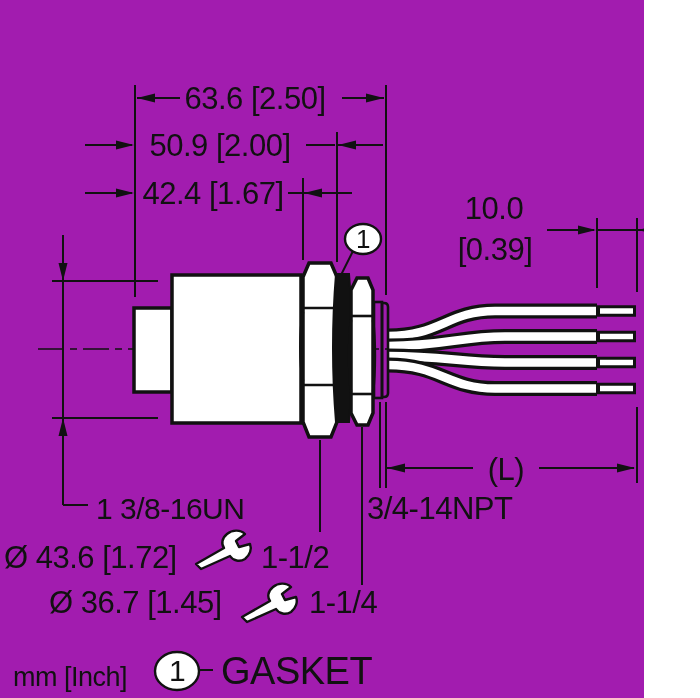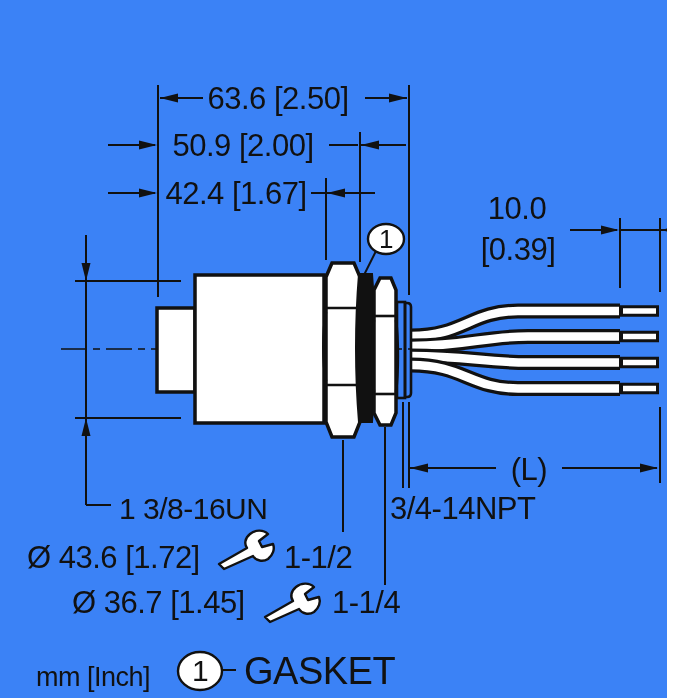--- a/index.html
+++ b/index.html
@@ -1,17 +1,17 @@
 <!DOCTYPE html>
 <html style="--line: #111111;"><head>
 <meta charset="utf-8">
 <style>
   :root { --line:#111111; }
   html,body { margin:0; padding:0; background:#ffffff; }
-  .stage { width:644px; height:698px; background:#3b82f6; position:relative; overflow:hidden;padding-left:23px; }
+  .stage { width:644px; height:698px; background:#a21caf; position:relative; overflow:hidden; }
   svg { display:block; }
   .t   { font-family:"Liberation Sans", sans-serif; fill:var(--line); letter-spacing:-0.5px; }
   .ln  { stroke:var(--line); stroke-width:2;   fill:none; }
   .part{ stroke:var(--line); stroke-width:3.5; fill:#ffffff; }
   .thin{ stroke:var(--line); stroke-width:2.6; fill:none; }
   .arr { fill:var(--line); stroke:none; }
   .cl  { stroke:var(--line); stroke-width:1.6; fill:none; stroke-dasharray:26 6 7 6; }
   .wb  { stroke:var(--line); stroke-width:15;   fill:none; }
   .ww  { stroke:#ffffff;     stroke-width:8.5;  fill:none; }
   .tb  { stroke:var(--line); stroke-width:11.5; fill:none; }

